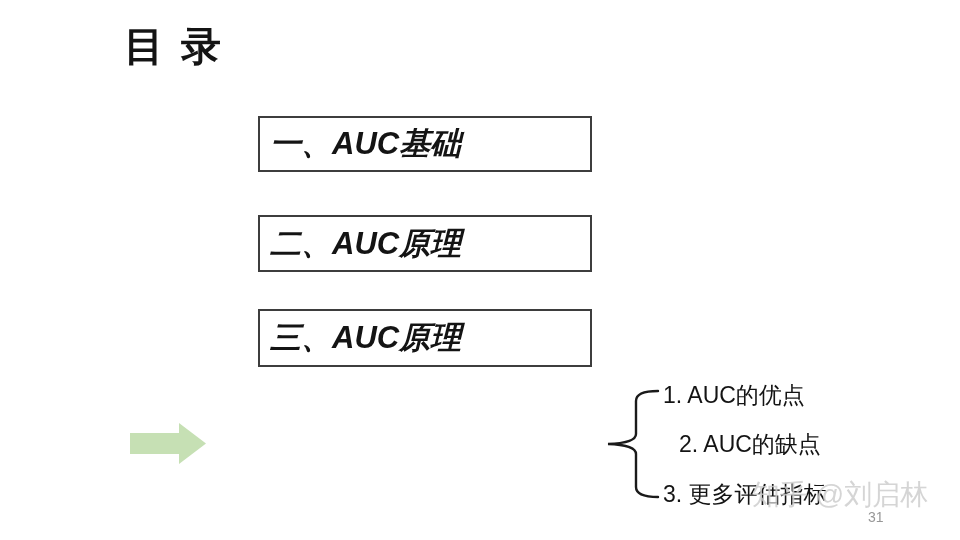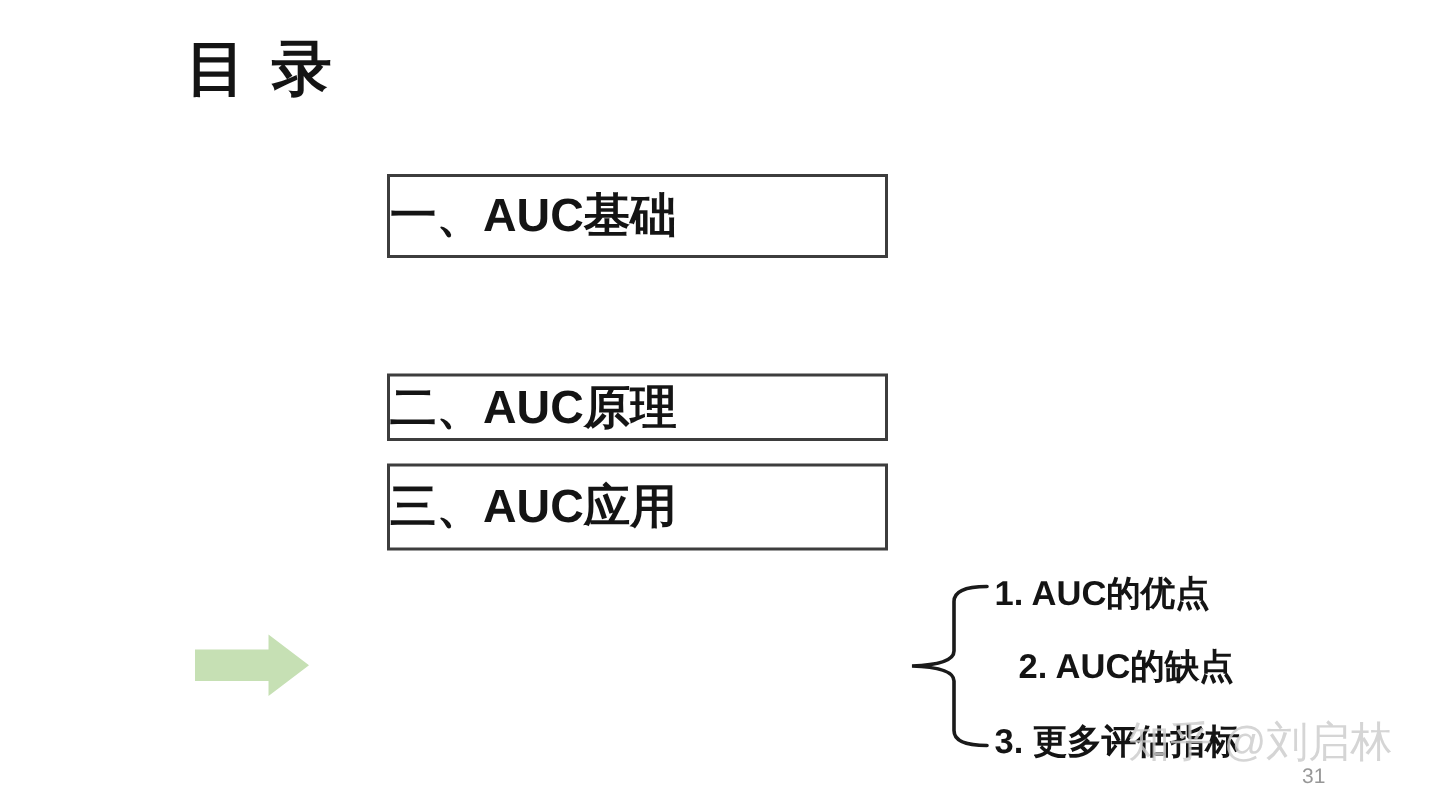--- a/index.html
+++ b/index.html
@@ -29,26 +29,28 @@
     color:var(--text);
     white-space:nowrap;
   }
   .toc-box{
     position:absolute;
     left:258px;width:334px;
     box-sizing:border-box;
     border:2px solid var(--box-border);
     background:#ffffff;
     display:flex;align-items:center;
+    padding-left:10px;
     font-size:31px;font-weight:bold;
     white-space:nowrap;
     color:var(--text);
+    font-style:italic;
   }
   .toc-box.b1{top:116px;height:56px;}
-  .toc-box.b2{top:215px;height:45px;margin-top:34px;}
+  .toc-box.b2{top:215px;height:57px;}
   .toc-box.b3{top:309px;height:58px;}
   .toc-box.b4{top:413px;height:61px;}
   .toc-box.highlight{
     background:var(--highlight-fill);
     border-color:var(--highlight-border);
   }
   .arrow{
     position:absolute;
     left:130px;top:422px;
     width:77px;height:43px;
@@ -58,21 +60,21 @@
   .brace{
     position:absolute;
     left:594px;top:382px;
     width:74px;height:122px;
   }
   .brace svg{display:block;width:100%;height:100%;}
   .brace path{fill:none;stroke:#1a1a1a;stroke-width:2.4;stroke-linecap:round;}
   .detail-item{
     position:absolute;
     left:663px;
-    font-size:23px;font-weight:bold;
+    font-size:23px;font-weight:normal;
     line-height:28px;
     white-space:nowrap;
     color:var(--text);
     z-index:2;
   }
   .detail-item.d1{top:381px;}
   .detail-item.d2{top:430px;margin-left:16px;}
   .detail-item.d3{top:480px;}
   .watermark{
     position:absolute;
@@ -101,21 +103,21 @@
 
   <div class="toc-box b1">
     <span>一、AUC基础</span>
   </div>
 
   <div class="toc-box b2">
     <span>二、AUC原理</span>
   </div>
 
   <div class="toc-box b3">
-    <span>三、AUC应用</span>
+    <span>三、AUC原理</span>
   </div>
 
 
   <div class="arrow">
     <svg viewBox="0 0 77 43" xmlns="http://www.w3.org/2000/svg" aria-hidden="true">
       <polygon points="0,11 49,11 49,1 76,21.5 49,42 49,32 0,32"></polygon>
     </svg>
   </div>
 
   <div class="brace">

